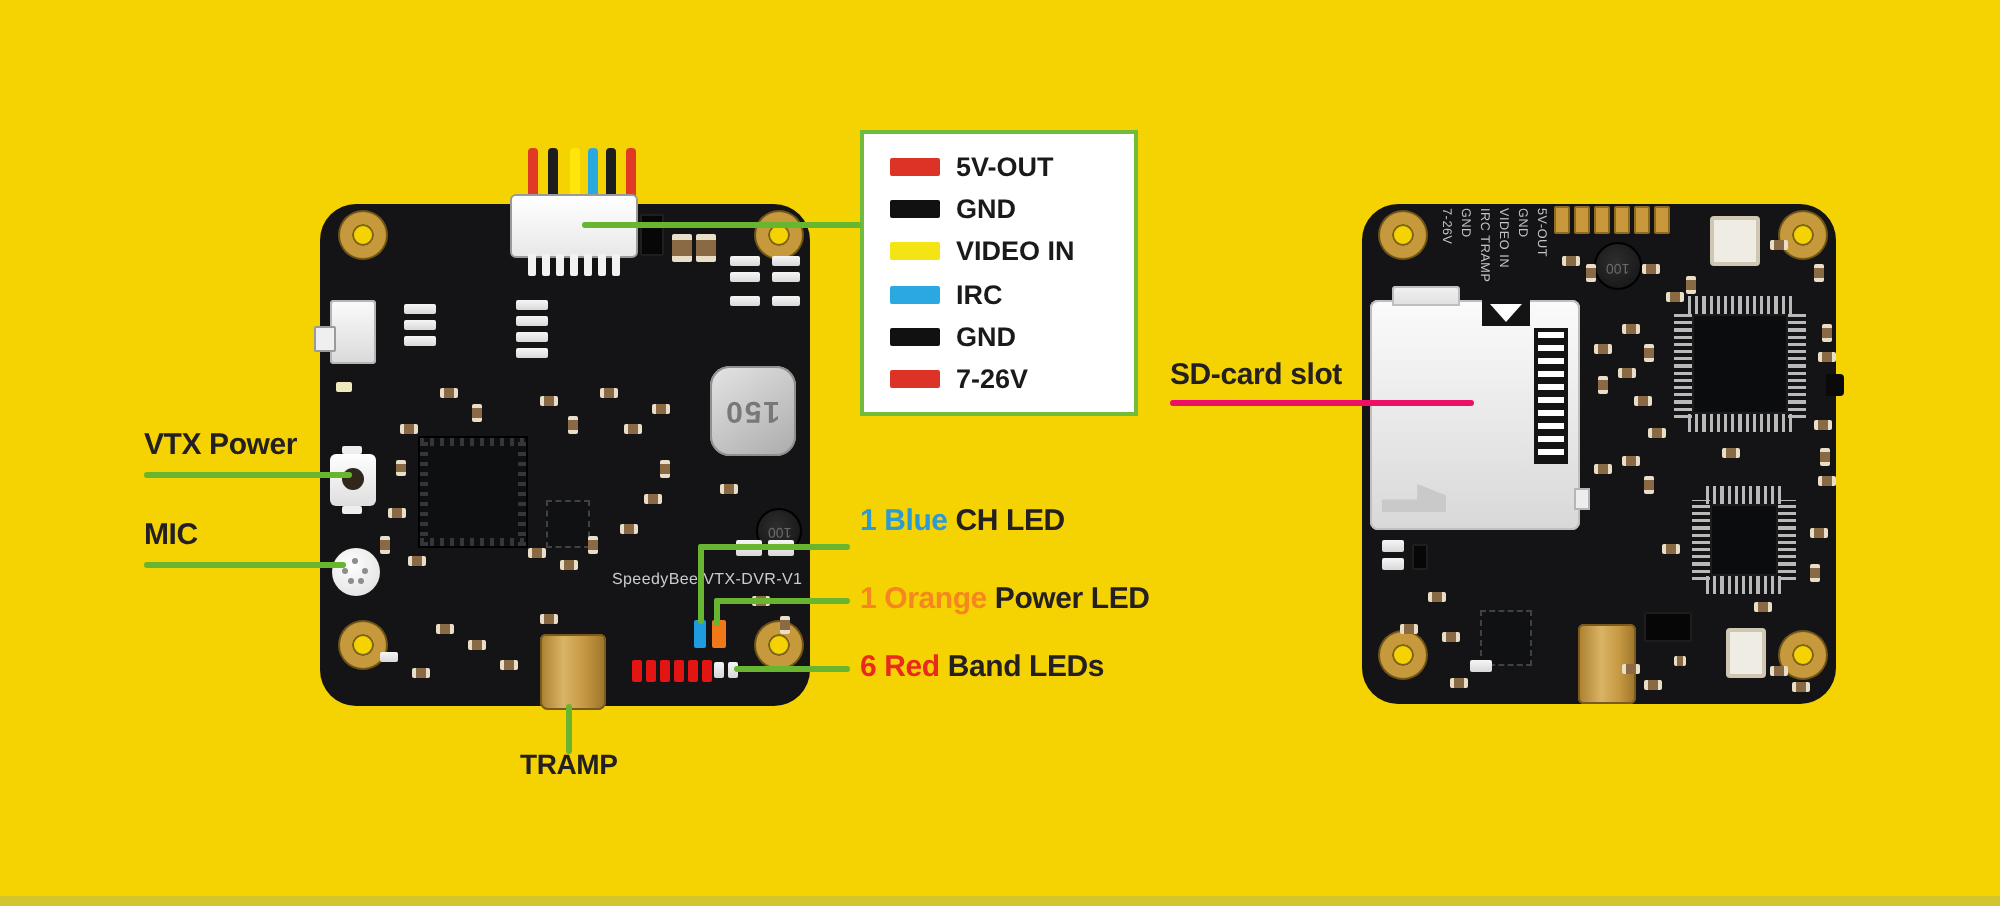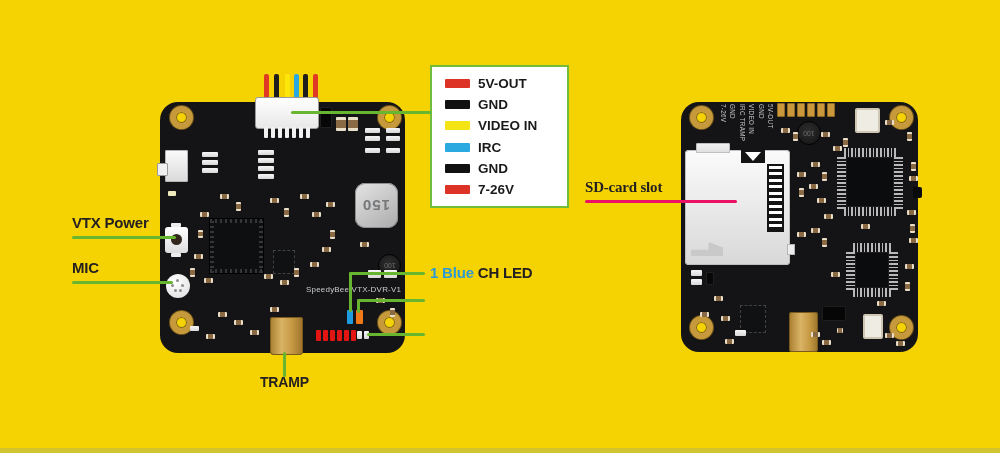--- a/index.html
+++ b/index.html
@@ -327,24 +327,30 @@
   <span class="line" style="left: 349px; top: 272px; width: 76px; height: 3px; background-color: rgb(104, 181, 47);"></span>
   <span class="line" style="left: 349px; top: 272px; width: 3px; height: 40px; background-color: rgb(104, 181, 47);"></span>
   <span class="line" style="left: 357px; top: 299px; width: 68px; height: 3px; background-color: rgb(104, 181, 47);"></span>
   <span class="line" style="left: 357px; top: 299px; width: 3px; height: 14px; background-color: rgb(104, 181, 47);"></span>
   <span class="line" style="left: 367px; top: 333px; width: 58px; height: 3px; background-color: rgb(104, 181, 47);"></span>
   <span class="line" style="left: 585px; top: 200px; width: 152px; height: 3px; background-color: rgb(237, 17, 102);"></span>
 
   <div class="label" style="left:72px;top:214px;">VTX Power</div>
   <div class="label" style="left:72px;top:259px;">MIC</div>
   <div class="label small" style="left:260px;top:374px;">TRAMP</div>
-  <div class="label" style="left:585px;top:179px;font-family:Liberation Serif, serif;">SD-card slot</div>
-
-  <div class="label" style="left:430px;top:264px;">
+  <div class="label" style="left:585px;top:179px;">SD-card slot</div>
+
+  <div class="label" style="left:430px;top:252px;">
     <span style="color: rgb(45, 154, 211);">1 Blue</span><span> CH LED</span>
+  </div>
+  <div class="label" style="left:430px;top:291px;">
+    <span style="color: rgb(246, 134, 31);">1 Orange</span><span> Power LED</span>
+  </div>
+  <div class="label" style="left:430px;top:325px;">
+    <span style="color: rgb(233, 42, 28);">6 Red</span><span> Band LEDs</span>
   </div>
 
   <div class="legend" style="border-color: rgb(114, 188, 60);">
     <div class="row">
         <span class="sw" style="background-color: rgb(221, 51, 39);"></span>
         <span class="lt">5V-OUT</span>
       </div>
     <div class="row">
         <span class="sw" style="background-color: rgb(17, 17, 17);"></span>
         <span class="lt">GND</span>

